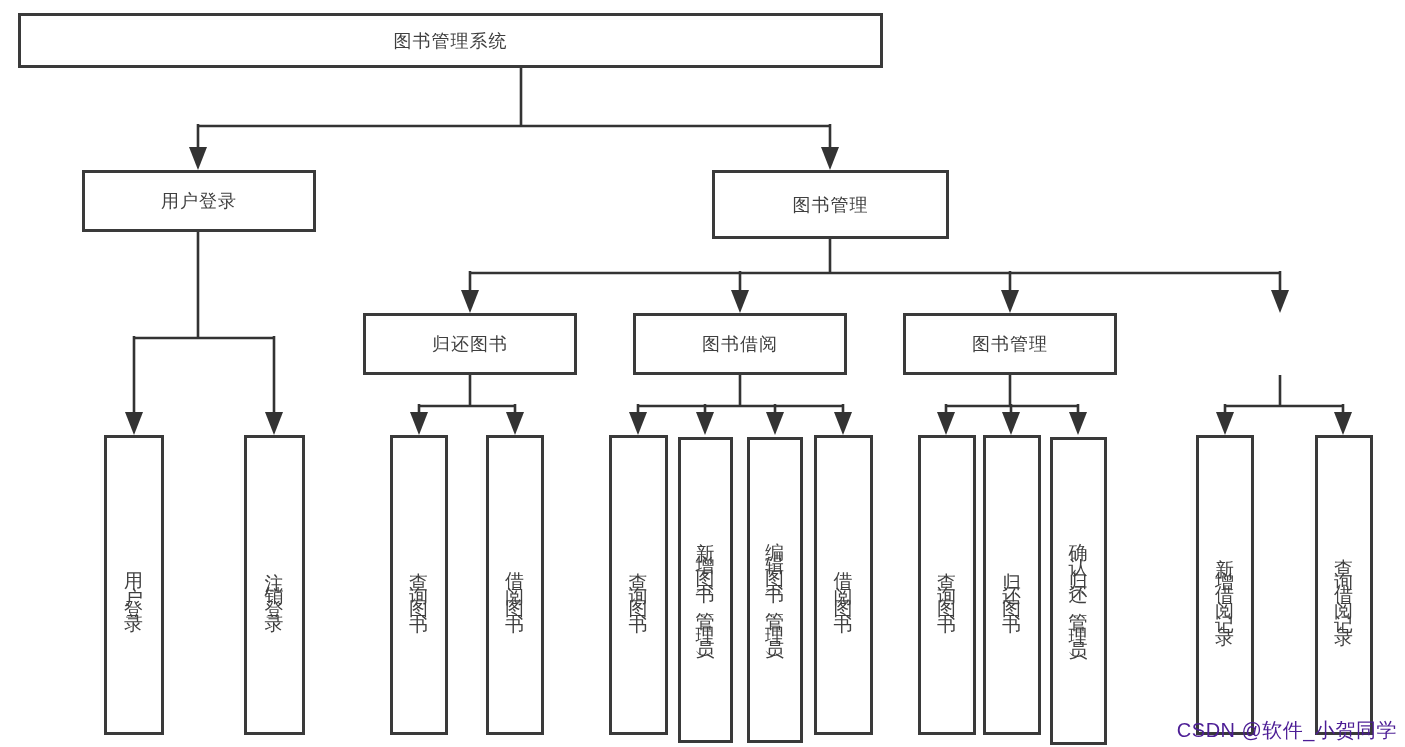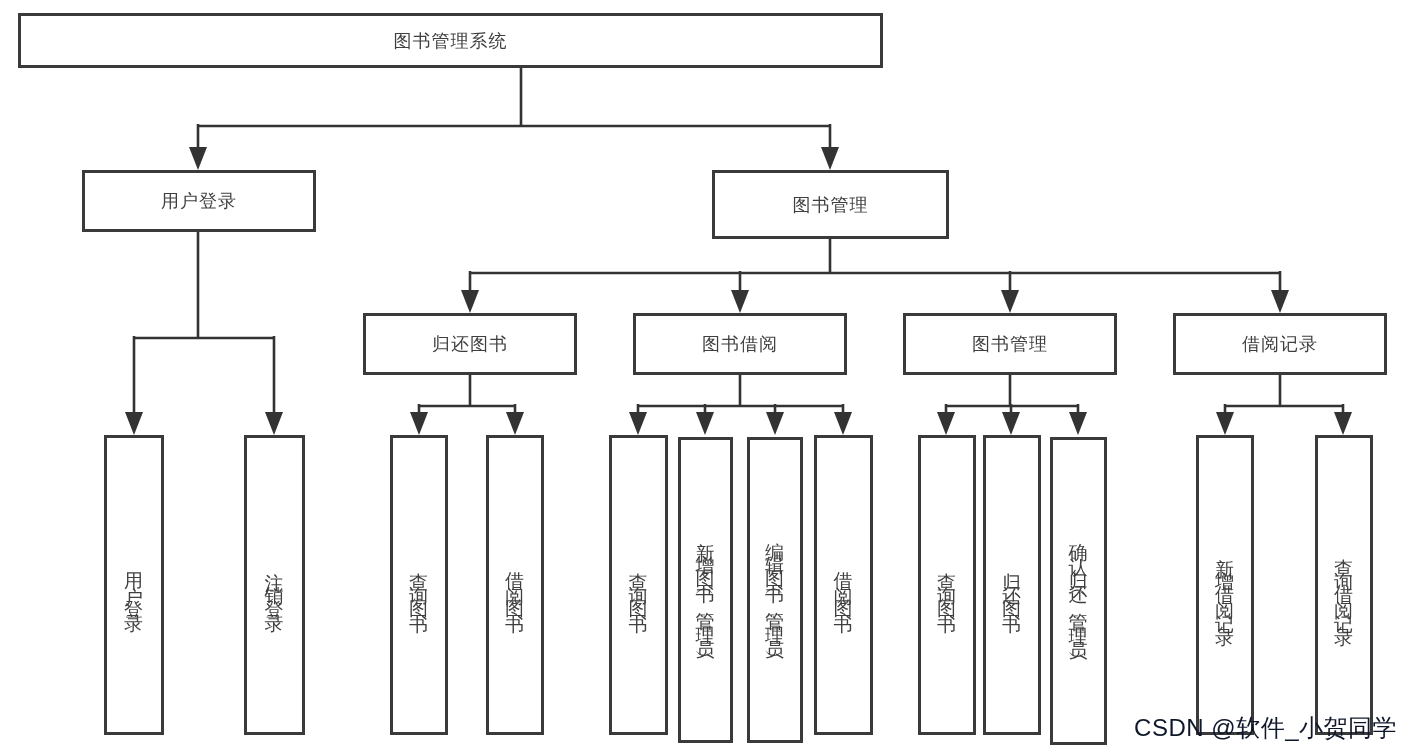--- a/index.html
+++ b/index.html
@@ -49,22 +49,22 @@
     text-orientation: mixed;
     font-size: 19px;
     letter-spacing: 14px;
     line-height: 1;
     color: #3f3f3f;
   }
   .watermark {
     position: absolute;
     right: 8px;
     bottom: 3px;
-    font-size: 24px;
-    color: #0f172a;
+    font-size: 20px;
+    color: #4c1d95;
     letter-spacing: 0.5px;
     z-index: 6;
     white-space: nowrap;
   }
 </style>
 </head>
 <body>
 
 <div class="canvas">
 
@@ -121,23 +121,20 @@
 
   <div class="node" style="left:363px; top:313px; width:214px; height:62px;">
     <span>归还图书</span>
   </div>
   <div class="node" style="left:633px; top:313px; width:214px; height:62px;">
     <span>图书借阅</span>
   </div>
   <div class="node" style="left:903px; top:313px; width:214px; height:62px;">
     <span>图书管理</span>
   </div>
-  <div class="node" style="left:1173px; top:313px; width:214px; height:62px;">
-    <span>借阅记录</span>
-  </div>
 
   <div class="leaf" style="left:104px; top:435px; width:60px; height:300px;">
     <span class="vtext">用户登录</span>
   </div>
   <div class="leaf" style="left:244px; top:435px; width:61px; height:300px;">
     <span class="vtext">注销登录</span>
   </div>
 
   <div class="leaf" style="left:390px; top:435px; width:58px; height:300px;">
     <span class="vtext">查询图书</span>

